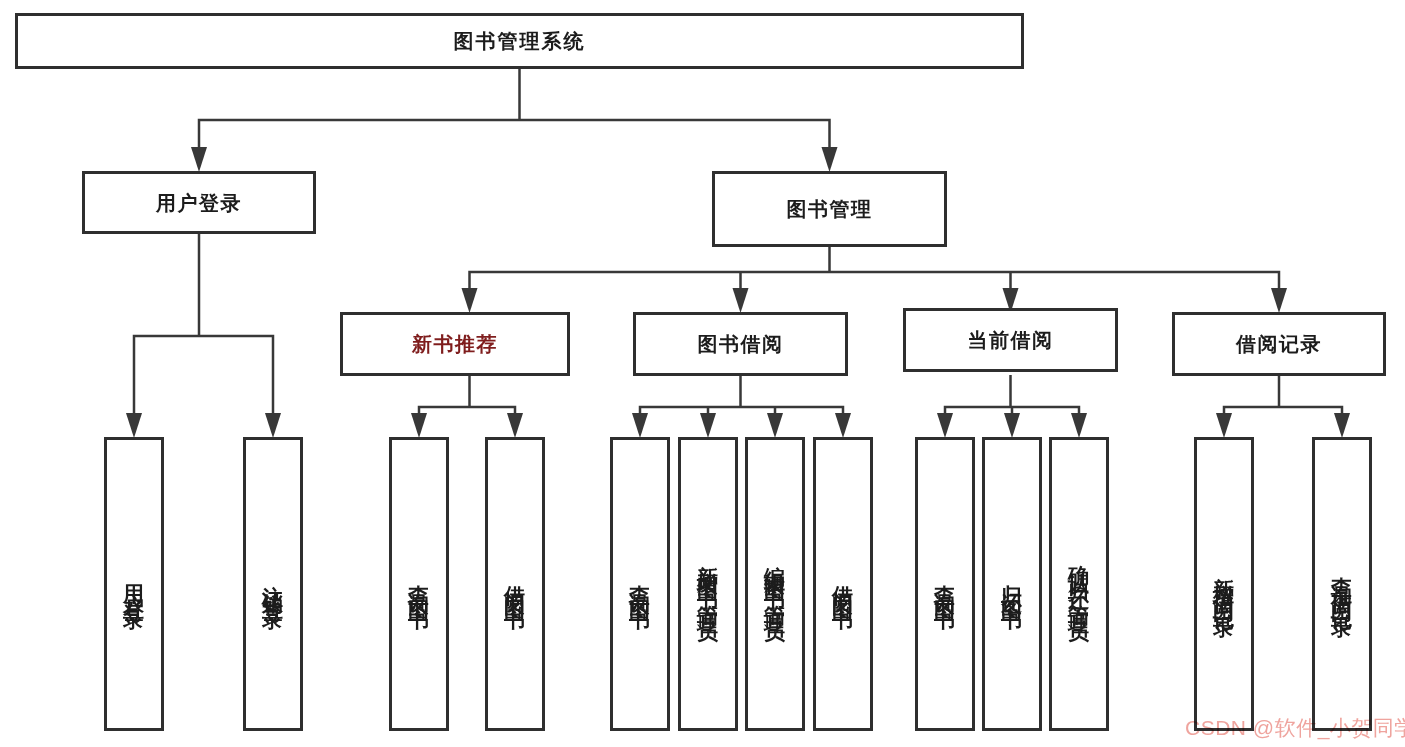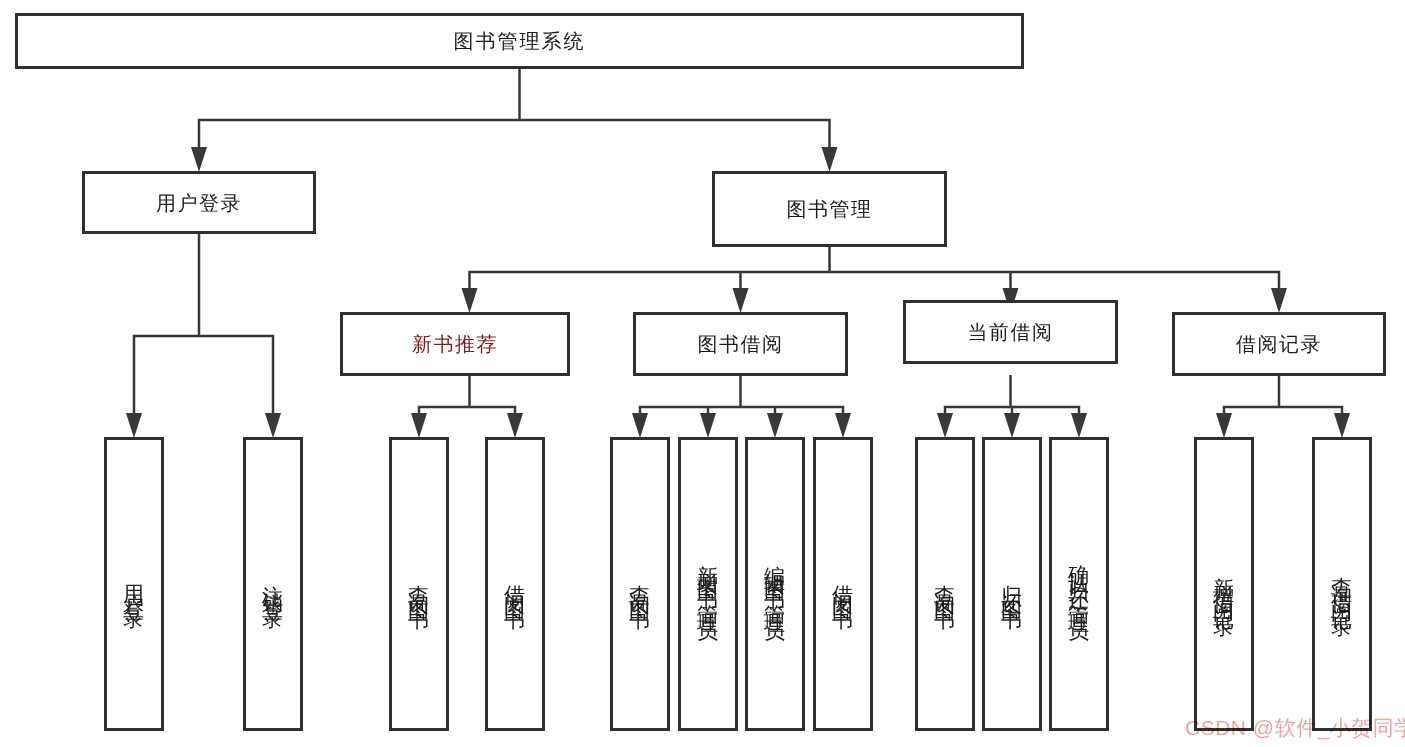--- a/index.html
+++ b/index.html
@@ -26,20 +26,21 @@
     border: 3px solid #2f2f2f;
     background: #ffffff;
     display: flex;
     align-items: center;
     justify-content: center;
     color: #1c1c1c;
     font-size: 20px;
     letter-spacing: 1.5px;
     text-align: center;
     line-height: 1.2;
+    font-weight: bold;
   }
   .node.root {
     border-width: 3px;
     font-size: 20px;
     letter-spacing: 2px;
   }
   .node.vertical {
     writing-mode: vertical-rl;
     text-orientation: mixed;
     font-size: 21px;
@@ -88,21 +89,21 @@
       <path d="M 1279 375 V 407 M 1222.75 407 H 1343.25 M 1224 407 V 417 M 1342 407 V 417" fill="none" stroke="#383838" stroke-width="2.5"></path>
       <polygon points="1216,413 1232,413 1224,438" fill="#383838"></polygon>
       <polygon points="1334,413 1350,413 1342,438" fill="#383838"></polygon>
     </svg>
   <div id="nodes">
       <div class="node root" style="left: 15px; top: 13px; width: 1009px; height: 56px; border-color: rgb(47, 47, 47); color: rgb(28, 28, 28);">图书管理系统</div>
       <div class="node" style="left: 82px; top: 171px; width: 234px; height: 63px; border-color: rgb(47, 47, 47); color: rgb(28, 28, 28);">用户登录</div>
       <div class="node" style="left: 712px; top: 171px; width: 235px; height: 76px; border-color: rgb(47, 47, 47); color: rgb(28, 28, 28);">图书管理</div>
       <div class="node" style="left: 340px; top: 312px; width: 230px; height: 64px; border-color: rgb(47, 47, 47); color: #7f1d1d;">新书推荐</div>
       <div class="node" style="left: 633px; top: 312px; width: 215px; height: 64px; border-color: rgb(47, 47, 47); color: rgb(28, 28, 28);">图书借阅</div>
-      <div class="node" style="left: 903px; top: 300px; width: 215px; height: 64px; border-color: rgb(47, 47, 47); color: rgb(28, 28, 28);">当前借阅</div>
+      <div class="node" style="left: 903px; top: 308px; width: 215px; height: 64px; border-color: rgb(47, 47, 47); color: rgb(28, 28, 28);">当前借阅</div>
       <div class="node" style="left: 1172px; top: 312px; width: 214px; height: 64px; border-color: rgb(47, 47, 47); color: rgb(28, 28, 28);">借阅记录</div>
       <div class="node vertical" style="left: 104px; top: 437px; width: 60px; height: 294px; border-color: rgb(47, 47, 47); color: rgb(28, 28, 28);">用户登录</div>
       <div class="node vertical" style="left: 243px; top: 437px; width: 60px; height: 294px; border-color: rgb(47, 47, 47); color: rgb(28, 28, 28);">注销登录</div>
       <div class="node vertical" style="left: 389px; top: 437px; width: 60px; height: 294px; border-color: rgb(47, 47, 47); color: rgb(28, 28, 28);">查询图书</div>
       <div class="node vertical" style="left: 485px; top: 437px; width: 60px; height: 294px; border-color: rgb(47, 47, 47); color: rgb(28, 28, 28);">借阅图书</div>
       <div class="node vertical" style="left: 610px; top: 437px; width: 60px; height: 294px; border-color: rgb(47, 47, 47); color: rgb(28, 28, 28);">查询图书</div>
       <div class="node vertical" style="left: 678px; top: 437px; width: 60px; height: 294px; border-color: rgb(47, 47, 47); color: rgb(28, 28, 28);">新增图书（管理员）</div>
       <div class="node vertical" style="left: 745px; top: 437px; width: 60px; height: 294px; border-color: rgb(47, 47, 47); color: rgb(28, 28, 28);">编辑图书（管理员）</div>
       <div class="node vertical" style="left: 813px; top: 437px; width: 60px; height: 294px; border-color: rgb(47, 47, 47); color: rgb(28, 28, 28);">借阅图书</div>
       <div class="node vertical" style="left: 915px; top: 437px; width: 60px; height: 294px; border-color: rgb(47, 47, 47); color: rgb(28, 28, 28);">查询图书</div>

